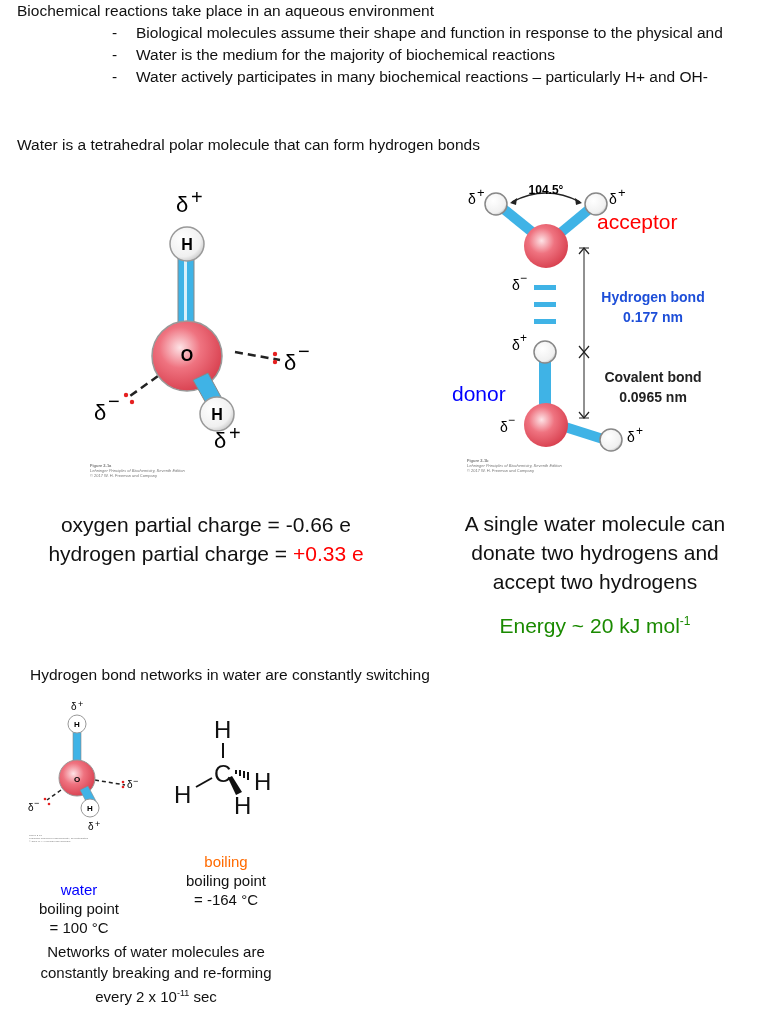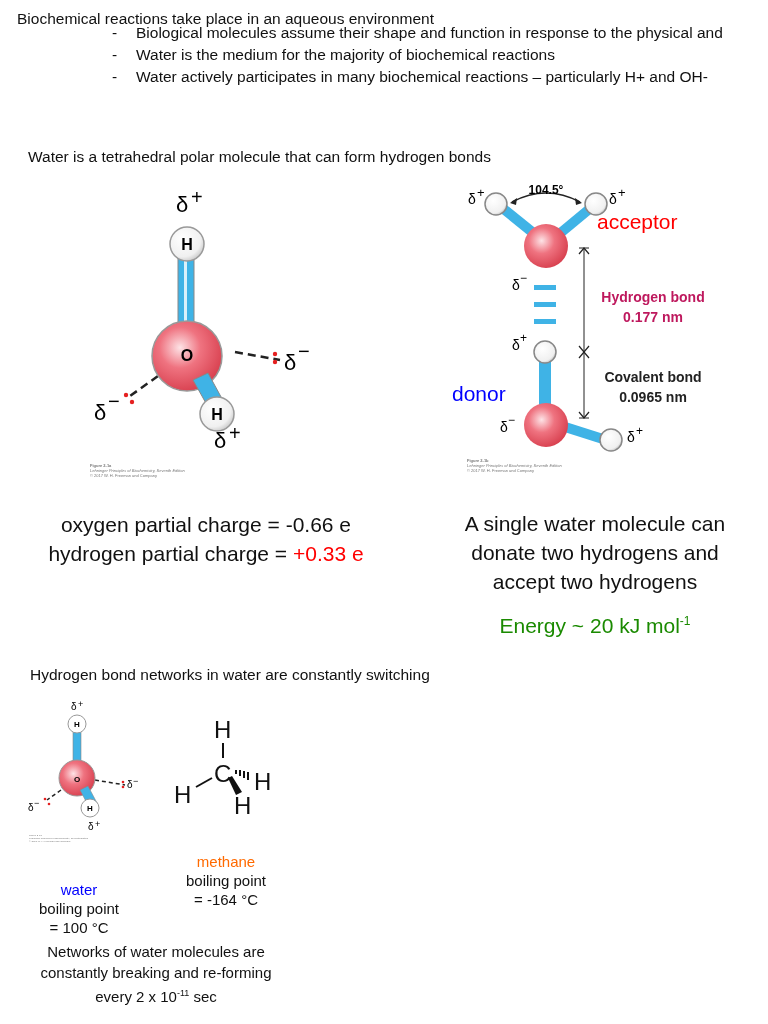--- a/index.html
+++ b/index.html
@@ -10,39 +10,39 @@
   .bullet { display:flex; font-size:15.5px; line-height:22px; }
   .dash { width:24px; flex:none; }
   .big { font-size:21px; line-height:29px; white-space:nowrap; text-align:center; }
   .mid { font-size:15px; line-height:19px; text-align:center; white-space:nowrap; }
   .cap { font-size:4px; line-height:5px; color:#777; white-space:nowrap; }
   svg text { font-family:"Liberation Sans", sans-serif; }
 </style>
 </head>
 <body>
 
-<div class="abs p" style="left:17px; top:8px;">Biochemical reactions take place in an aqueous environment</div>
+<div class="abs p" style="left:17px; top:0px;">Biochemical reactions take place in an aqueous environment</div>
 <div class="bullets">
   <div class="bullet">
     <span class="dash">-</span>
     <span>
       <span>Biological molecules assume their shape and function in response to the physical and</span><br>
     </span>
   </div>
   <div class="bullet">
     <span class="dash">-</span>
     <span>Water is the medium for the majority of biochemical reactions</span>
   </div>
   <div class="bullet">
     <span class="dash">-</span>
     <span>Water actively participates in many biochemical reactions – particularly H+ and OH-</span>
   </div>
 </div>
 
-<div class="abs p" style="left:28px; top:134px;margin-top:12px;">Water is a tetrahedral polar molecule that can form hydrogen bonds</div>
+<div class="abs p" style="left:17px; top:134px;">Water is a tetrahedral polar molecule that can form hydrogen bonds</div>
 
 <div class="abs" style="left:80px; top:180px; width:240px; height:300px;">
   <svg width="240" height="300" viewBox="0 0 240 300">
     <defs>
       <radialGradient id="ogA" cx="40%" cy="38%" r="65%">
         <stop offset="0%" stop-color="#fde3e6"></stop>
         <stop offset="45%" stop-color="#ef7380"></stop>
         <stop offset="100%" stop-color="#d8404f"></stop>
       </radialGradient>
       <radialGradient id="hgA" cx="38%" cy="35%" r="70%">
@@ -141,21 +141,21 @@
     <line x1="134" y1="70" x2="134" y2="240" stroke="#222" stroke-width="1"></line>
     <polyline points="129,76 134,70 139,76" fill="none" stroke="#222" stroke-width="1.2"></polyline>
     <polyline points="129,168 134,174 139,168" fill="none" stroke="#222" stroke-width="1.2"></polyline>
     <polyline points="129,180 134,174 139,180" fill="none" stroke="#222" stroke-width="1.2"></polyline>
     <polyline points="129,234 134,240 139,234" fill="none" stroke="#222" stroke-width="1.2"></polyline>
     <line x1="129" y1="70" x2="139" y2="70" stroke="#222" stroke-width="1"></line>
     <line x1="129" y1="240" x2="139" y2="240" stroke="#222" stroke-width="1"></line>
   </svg>
   <div class="abs" style="left:147px; top:32px; font-size:21px; color:#ff0000;">acceptor</div>
   <div class="abs" style="left:2px; top:204px; font-size:21px; color:#0000ff;">donor</div>
-  <div class="abs" style="left:140px; top:109px; width:126px; text-align:center; font-size:14px; font-weight:bold; line-height:20px; color:#be185d;">
+  <div class="abs" style="left:140px; top:109px; width:126px; text-align:center; font-size:14px; font-weight:bold; line-height:20px; color:#1d4ed8;">
     <div>Hydrogen bond</div>
     <div>0.177 nm</div>
   </div>
   <div class="abs" style="left:140px; top:189px; width:126px; text-align:center; font-size:14px; font-weight:bold; line-height:20px; color:#222;">
     <div>Covalent bond</div>
     <div>0.0965 nm</div>
   </div>
 </div>
 <div class="abs" style="left:467px; top:458px;">
   <div class="cap" style="font-weight:bold;">Figure 2-1b</div>
@@ -238,21 +238,21 @@
     <polygon points="58,66 62,64 72,80 66,83" fill="#111"></polygon>
   </svg>
 </div>
 
 <div class="abs mid" style="left:20px; top:852px; width:118px;">
   <div style="color:#0000ff;margin-top:28px;">water</div>
   <div>boiling point</div>
   <div>= 100 °C</div>
 </div>
 <div class="abs mid" style="left:166px; top:852px; width:120px;">
-  <div style="color:#ff6a00;">methane</div>
+  <div style="color:#ff6a00;">boiling</div>
   <div>boiling point</div>
   <div>= -164 °C</div>
 </div>
 
 <div class="abs mid" style="left:15px; top:941px; width:282px; line-height:21px;">
   <div>Networks of water molecules are</div>
   <div>constantly breaking and re-forming</div>
   <div><span>every 2 x 10</span><sup style="font-size:9px;">-11</sup><span> sec</span></div>
 </div>
 

